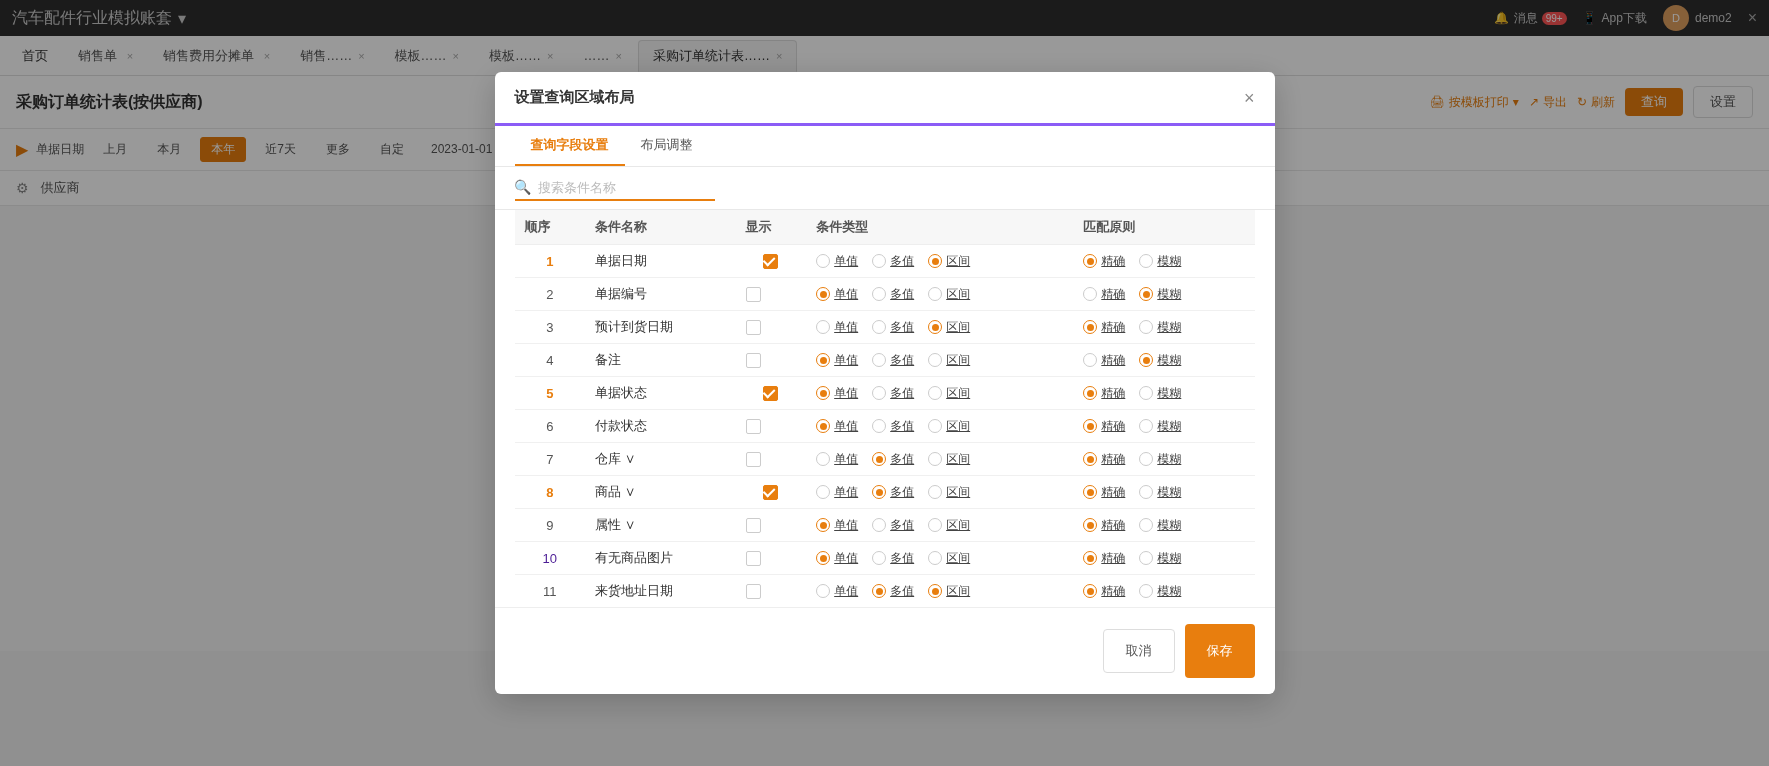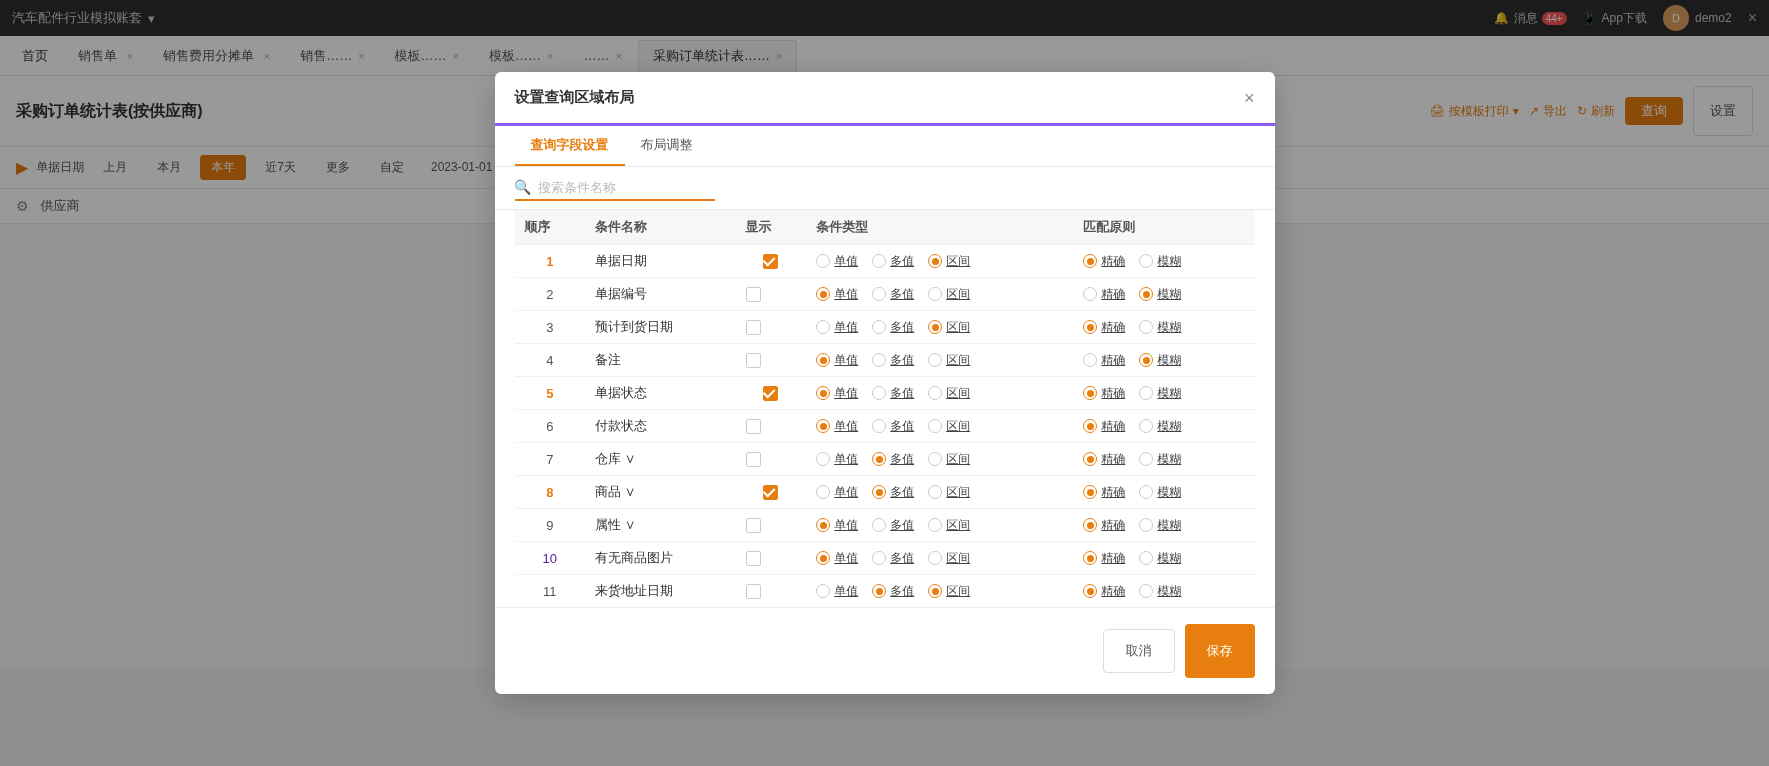--- a/index.html
+++ b/index.html
@@ -8,21 +8,21 @@
     
     .top-nav {
       background: #2d2d2d;
       height: 36px;
       display: flex;
       align-items: center;
       justify-content: space-between;
       padding: 0 12px;
       color: #ccc;
     }
-    .top-nav-left { font-size: 13px; color: #ccc; display: flex; align-items: center; gap: 6px; }
+    .top-nav-left { font-size: 16px; color: #ccc; display: flex; align-items: center; gap: 6px; }
     .top-nav-right { display: flex; align-items: center; gap: 16px; font-size: 12px; color: #ccc; }
     .notif-badge { background: #f55; color: #fff; border-radius: 8px; font-size: 10px; padding: 1px 4px; }
     .avatar-circle { width: 26px; height: 26px; background: #e0a060; border-radius: 50%; display: flex; align-items: center; justify-content: center; color: #fff; font-size: 11px; }
     .close-x { color: #aaa; cursor: pointer; font-size: 16px; }
 
     
     .tab-bar {
       background: #fff;
       height: 40px;
       display: flex;
@@ -56,21 +56,21 @@
       align-items: center;
       justify-content: space-between;
       border-bottom: 1px solid #e8e8e8;
     }
     .page-title { font-size: 16px; font-weight: bold; color: #333; }
     .header-actions { display: flex; align-items: center; gap: 10px; }
     .btn-print { font-size: 12px; color: #e87e0e; cursor: pointer; display: flex; align-items: center; gap: 4px; }
     .btn-export { font-size: 12px; color: #e87e0e; cursor: pointer; display: flex; align-items: center; gap: 4px; }
     .btn-refresh { font-size: 12px; color: #e87e0e; cursor: pointer; display: flex; align-items: center; gap: 4px; }
     .btn-query { background: #e87e0e; color: #fff; border: none; border-radius: 4px; padding: 5px 16px; cursor: pointer; font-size: 13px; }
-    .btn-settings { background: #fff; color: #555; border: 1px solid #ddd; border-radius: 4px; padding: 15px 16px; cursor: pointer; font-size: 13px; }
+    .btn-settings { background: #fff; color: #555; border: 1px solid #ddd; border-radius: 4px; padding: 6px 16px; cursor: pointer; font-size: 13px; }
 
     
     .filter-bar {
       background: #fff;
       padding: 8px 16px;
       display: flex;
       align-items: center;
       gap: 8px;
       border-bottom: 1px solid #e8e8e8;
     }
@@ -290,21 +290,21 @@
 
 <div class="top-nav">
   <div class="top-nav-left">
     <span>汽车配件行业模拟账套</span>
     <span style="cursor:pointer;">▾</span>
   </div>
   <div class="top-nav-right">
     <span style="display:flex;align-items:center;gap:4px;cursor:pointer;">
       <span>🔔</span>
       <span>消息</span>
-      <span class="notif-badge">44+</span>
+      <span class="notif-badge">99+</span>
     </span>
     <span style="display:flex;align-items:center;gap:4px;cursor:pointer;">
       <span>📱</span>
       <span>App下载</span>
     </span>
     <span style="display:flex;align-items:center;gap:6px;cursor:pointer;">
       <div class="avatar-circle">D</div>
       <span>demo2</span>
     </span>
     <span class="close-x">×</span>

